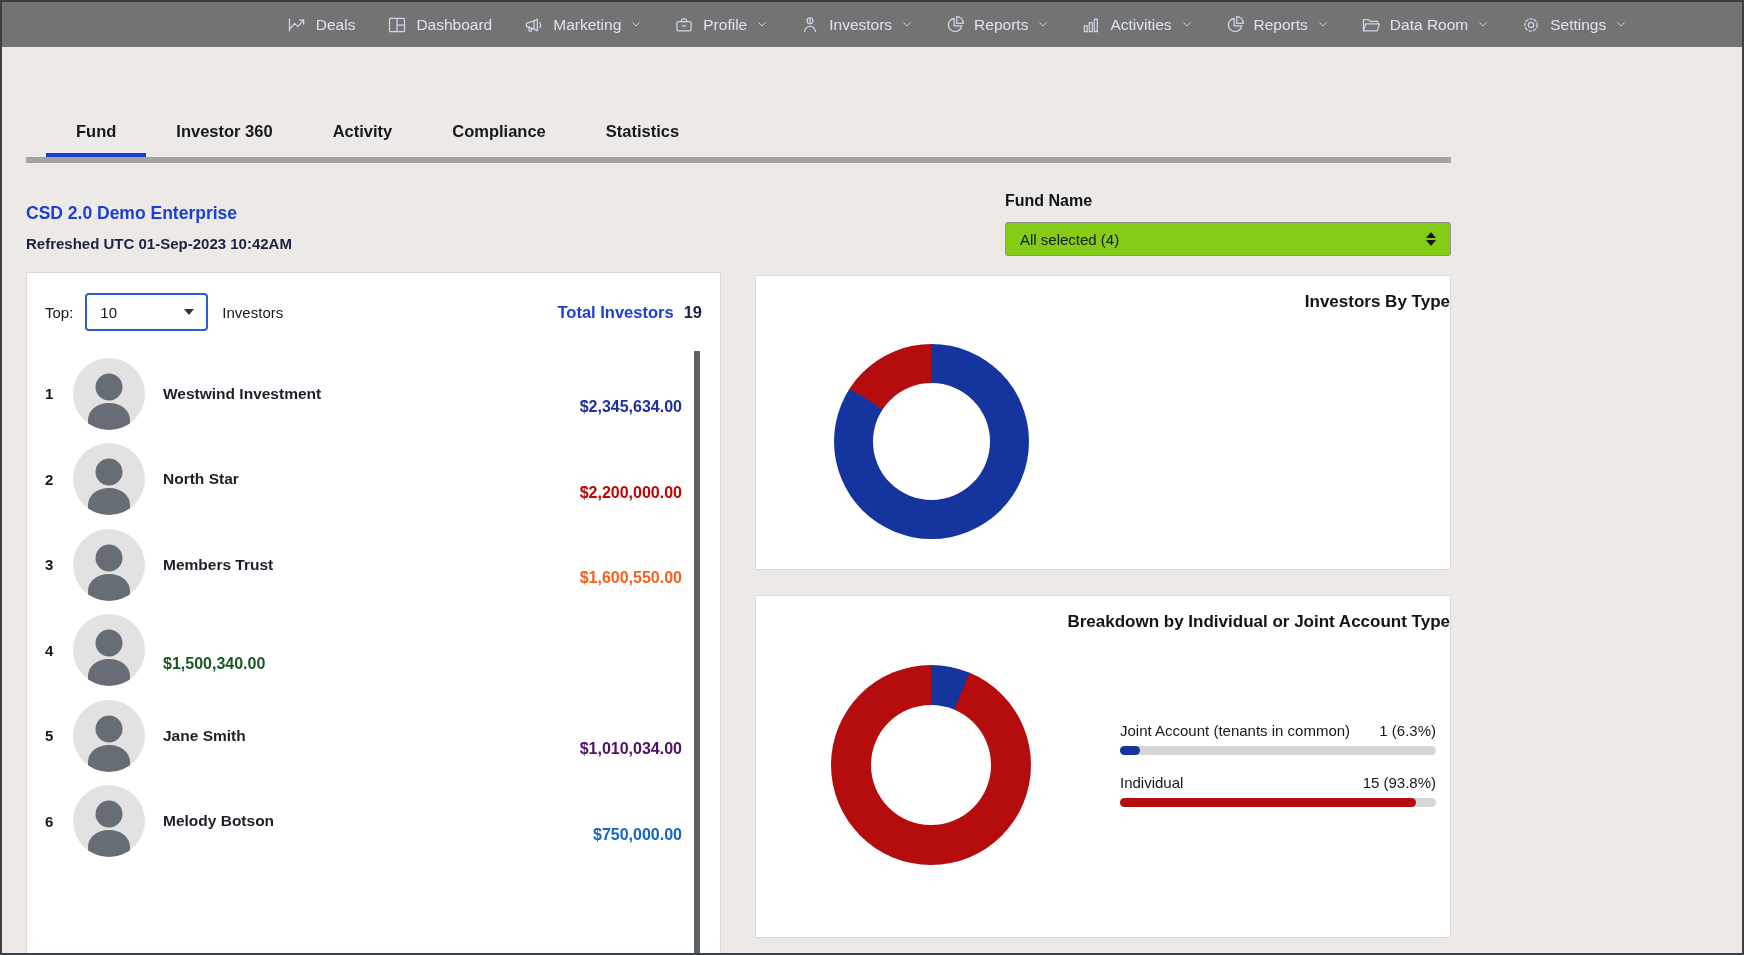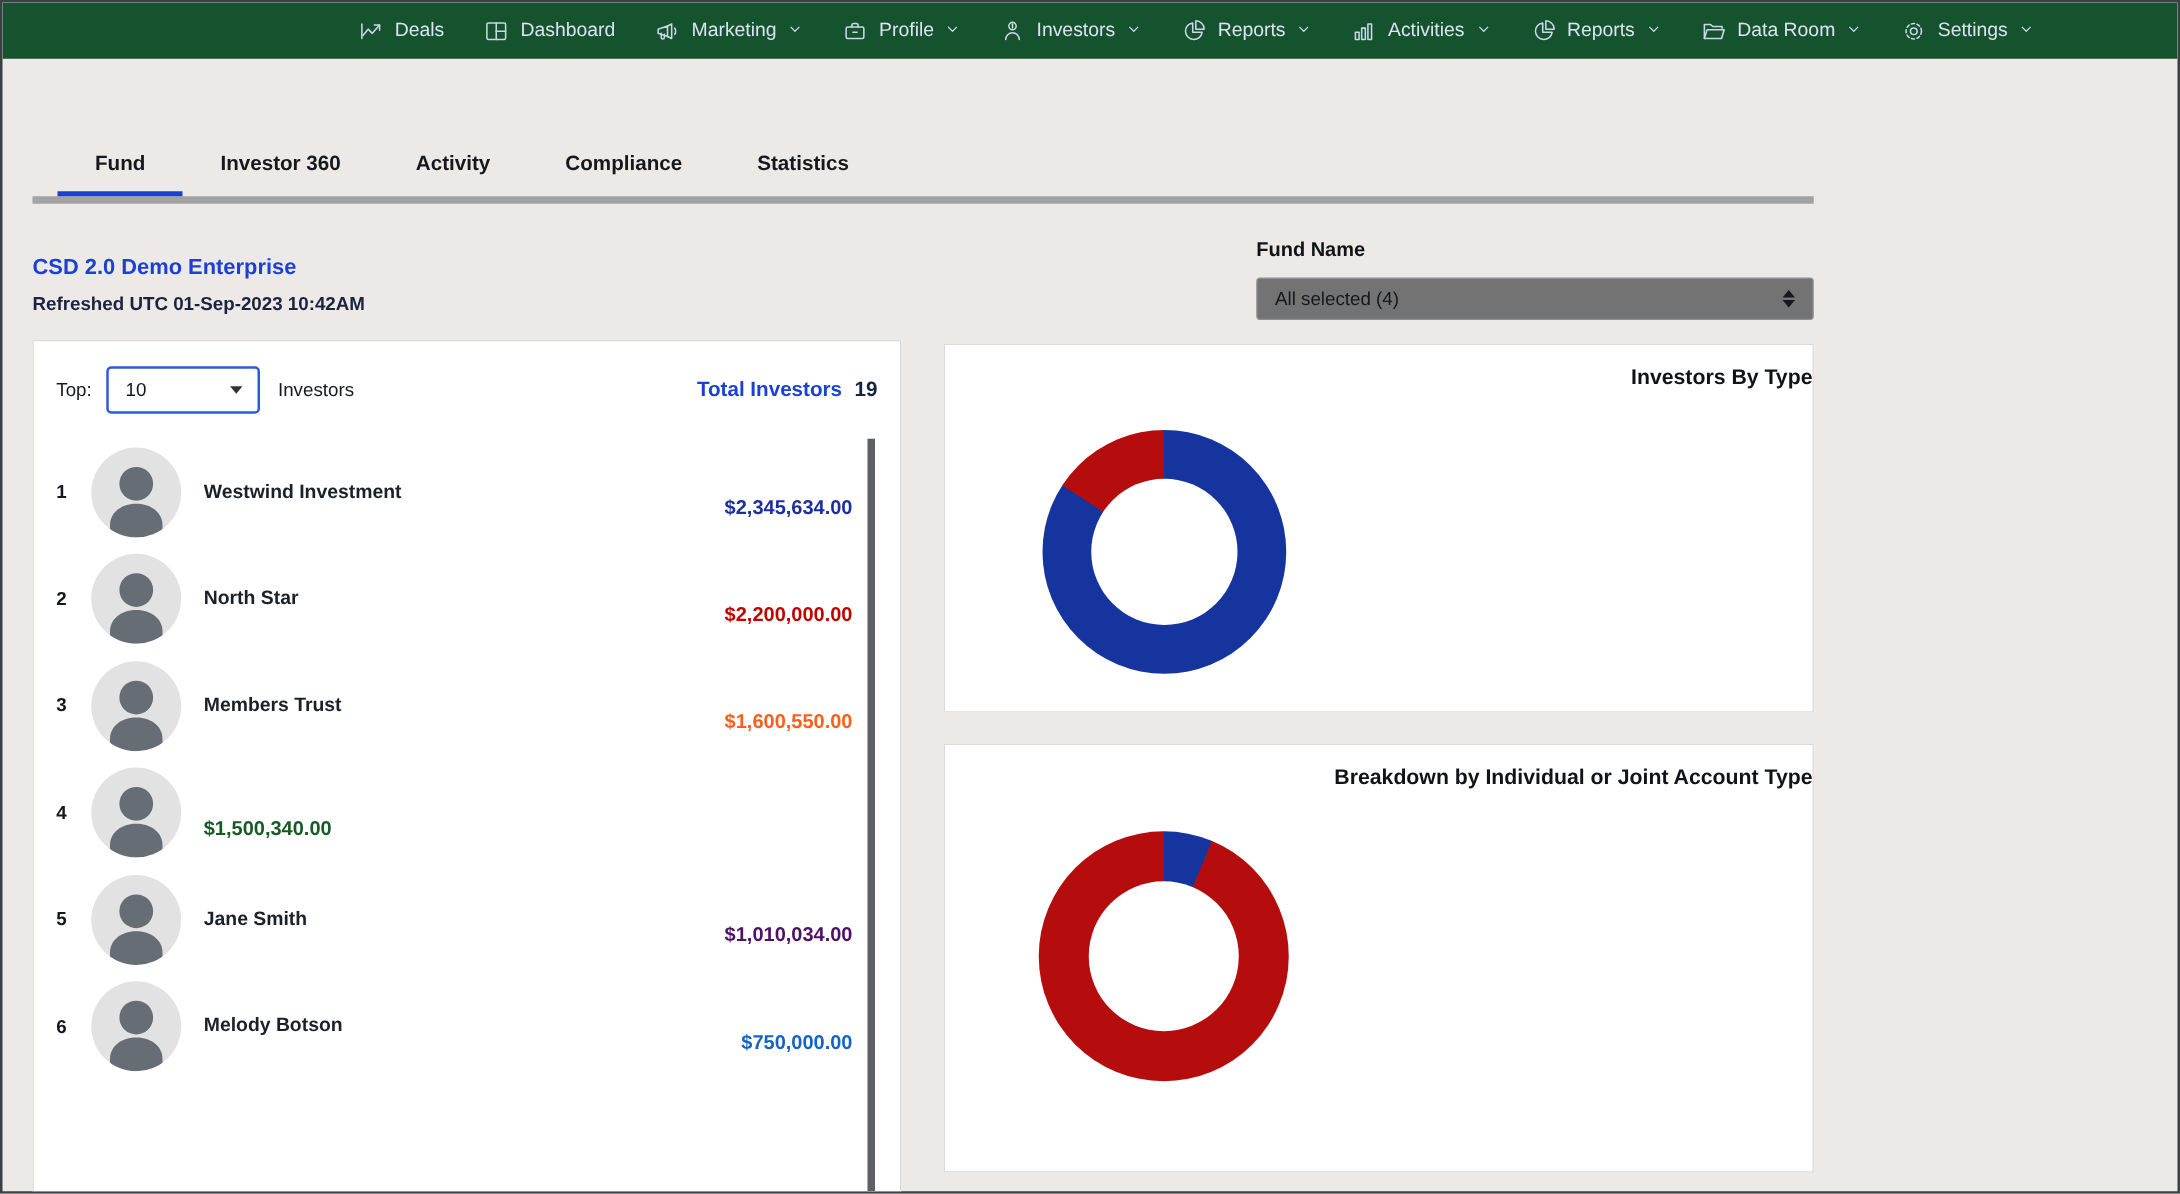--- a/index.html
+++ b/index.html
@@ -2,41 +2,41 @@
 <html><head>
 <meta charset="utf-8">
 <style>
   * { margin:0; padding:0; box-sizing:border-box; }
   html,body { width:1744px; height:955px; }
   body { font-family:"Liberation Sans", sans-serif; }
   .frame { position:relative; width:1744px; height:955px; background:#ece9e6;
            border:2px solid #3b4046; overflow:hidden; }
 
   
-  .topnav { position:absolute; left:0; top:0; width:100%; height:45px; background:#14532d;
+  .topnav { position:absolute; left:0; top:0; width:100%; height:45px; background:#737373;
             display:flex; align-items:center; justify-content:center; gap:32px; padding-left:170px; }
   .nav-item { display:flex; align-items:center; gap:9px; color:#dce3f2; font-size:15.5px;
               cursor:pointer; white-space:nowrap; }
   .nav-ico { display:flex; align-items:center; }
   .nav-ico svg { stroke:#ccd6ea; fill:none; stroke-width:1.5; stroke-linecap:round; stroke-linejoin:round; }
   .chev svg { stroke:#ccd6ea; fill:none; stroke-width:2; }
 
   
   .tabbar { position:absolute; left:24px; top:108px; width:1425px; height:53px;
             border-bottom:6px solid #a3a3a3; display:flex; padding-left:20px; }
   .tab { padding:0 30px; display:flex; align-items:center; font-weight:bold; font-size:16.5px;
          color:#15181c; border-bottom:4px solid transparent; cursor:pointer; }
   .tab.active { border-bottom-color:#1b41d4; }
 
   
   .fund-title { position:absolute; left:24px; top:201px; font-size:17.5px; font-weight:bold;
                 color:#1b41d4; cursor:pointer; }
   .fund-refreshed { position:absolute; left:24px; top:233px; font-size:15px; font-weight:bold; color:#1b2340; }
   .fundname-label { position:absolute; left:1003px; top:190px; font-size:16px; font-weight:bold; color:#101418; }
-  .fundname-select { position:absolute; left:1003px; top:220px; width:446px; height:34px; background:#737373;
+  .fundname-select { position:absolute; left:1003px; top:220px; width:446px; height:34px; background:#84cc16;
                      border:1px solid #8b9097; border-radius:3px; display:flex; align-items:center;
                      padding:0 14px; font-size:15px; color:#15181c; cursor:pointer; }
   .updown { margin-left:auto; display:flex; flex-direction:column; gap:2px; }
   .updown i { display:block; width:0; height:0; border-left:5px solid transparent; border-right:5px solid transparent; }
   .updown .up { border-bottom:6px solid #15181c; }
   .updown .dn { border-top:6px solid #15181c; }
 
   .card { position:absolute; background:#fff; border:1px solid #ddd9d6; }
 
   
@@ -308,15 +308,35 @@
     <div class="donut donut1" style="background: conic-gradient(rgb(22, 52, 158) 0%, rgb(22, 52, 158) 84.2%, rgb(181, 13, 13) 84.2%, rgb(181, 13, 13) 100%);">
       <div class="hole"></div>
     </div>
   </div>
 
   <div class="card panel-chart2">
     <div class="chart-title">Breakdown by Individual or Joint Account Type</div>
     <div class="donut donut2" style="background: conic-gradient(rgb(22, 52, 158) 0%, rgb(22, 52, 158) 6.3%, rgb(181, 13, 13) 6.3%, rgb(181, 13, 13) 100%);">
       <div class="hole"></div>
     </div>
+    <div class="legend legend2">
+      <div class="legend-item">
+        <div class="legend-row">
+          <span>Joint Account (tenants in common)</span>
+          <span>1 (6.3%)</span>
+        </div>
+        <div class="bar-track">
+          <div class="bar-fill" style="width: 6.3%; background: rgb(22, 52, 158);"></div>
+        </div>
+      </div>
+      <div class="legend-item">
+        <div class="legend-row">
+          <span>Individual</span>
+          <span>15 (93.8%)</span>
+        </div>
+        <div class="bar-track">
+          <div class="bar-fill" style="width: 93.7%; background: rgb(181, 13, 13);"></div>
+        </div>
+      </div>
+    </div>
   </div>
 
 </div>
 
 </body></html>

